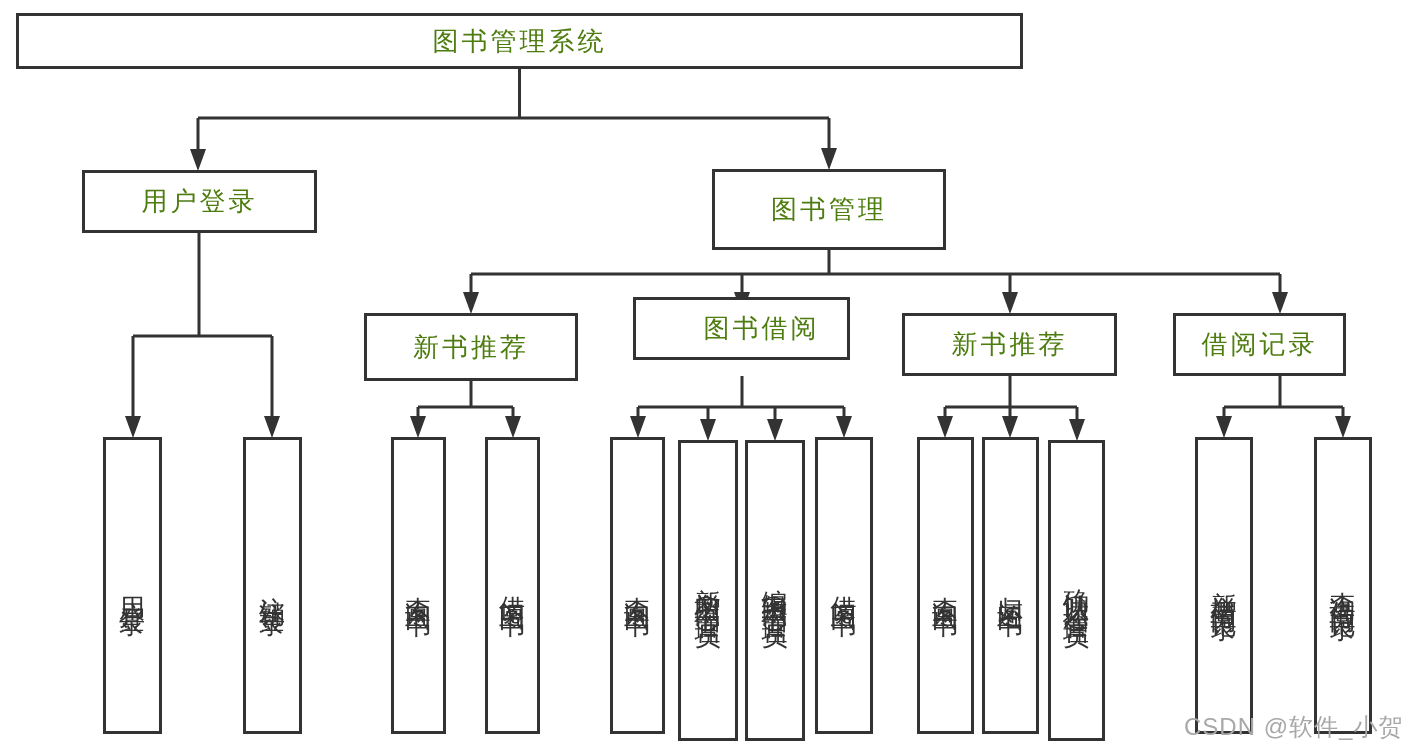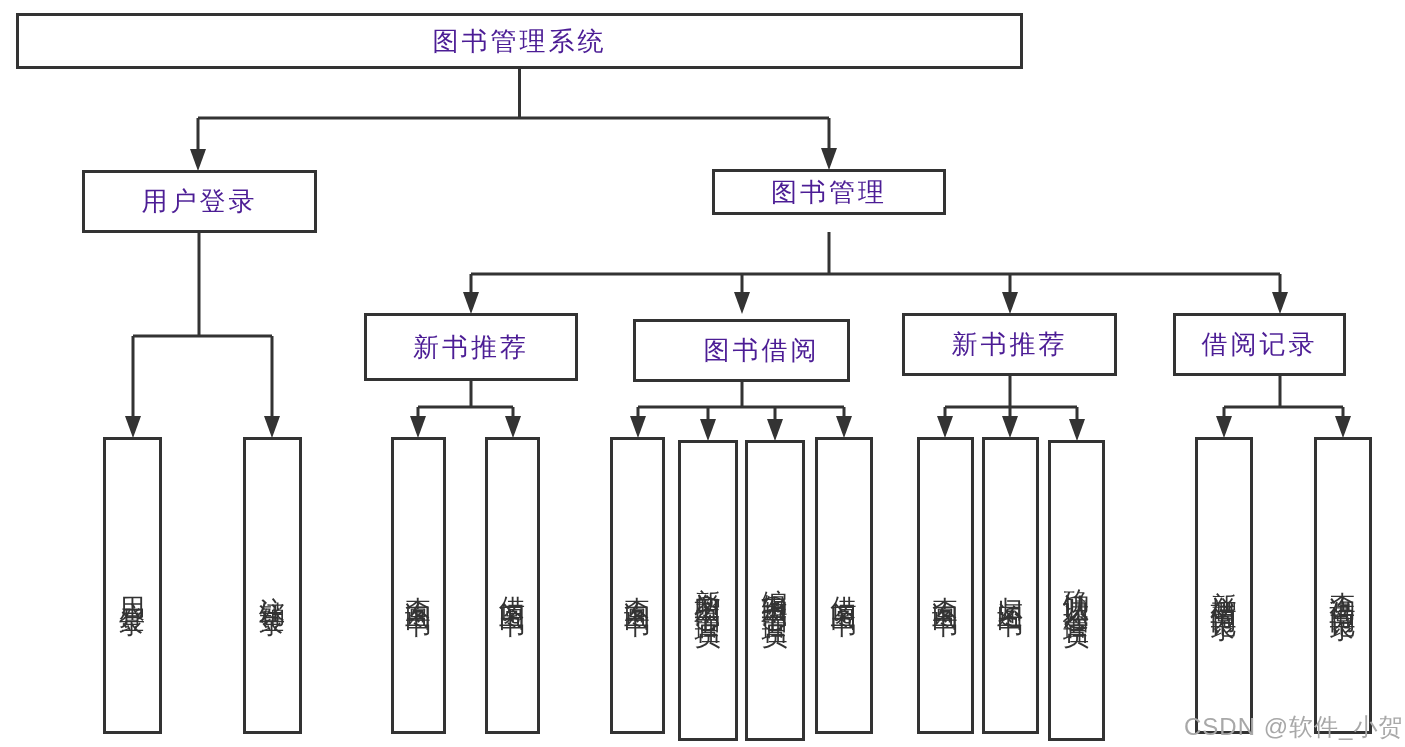--- a/index.html
+++ b/index.html
@@ -27,21 +27,21 @@
     border: 3px solid #333333;
     background: #ffffff;
     display: flex;
     align-items: center;
     justify-content: center;
   }
   .h-node .lbl {
     font-size: 26px;
     letter-spacing: 3px;
     white-space: nowrap;
-    color: #4c1d95;
+    color: #4d7c0f;
   }
   .v-node .lbl {
     writing-mode: vertical-rl;
     text-orientation: mixed;
     font-size: 26px;
     letter-spacing: 5px;
     line-height: 1;
     white-space: nowrap;
     color: #333333;
   }
@@ -100,28 +100,28 @@
     </g>
   </svg>
 
   <div class="node h-node" style="left:16px; top:13px; width:1007px; height:56px;">
     <span class="lbl">图书管理系统</span>
   </div>
 
   <div class="node h-node" style="left:82px; top:170px; width:235px; height:63px;">
     <span class="lbl">用户登录</span>
   </div>
-  <div class="node h-node" style="left:712px; top:169px; width:234px; height:46px;">
+  <div class="node h-node" style="left:712px; top:169px; width:234px; height:81px;">
     <span class="lbl">图书管理</span>
   </div>
 
   <div class="node h-node" style="left:364px; top:313px; width:214px; height:68px;">
     <span class="lbl">新书推荐</span>
   </div>
-  <div class="node h-node" style="left:633px; top:319px; width:217px; height:63px;padding-left:40px;">
+  <div class="node h-node" style="left:633px; top:297px; width:217px; height:63px;padding-left:40px;">
     <span class="lbl">图书借阅</span>
   </div>
   <div class="node h-node" style="left:902px; top:313px; width:215px; height:63px;">
     <span class="lbl">新书推荐</span>
   </div>
   <div class="node h-node" style="left:1173px; top:313px; width:173px; height:63px;">
     <span class="lbl">借阅记录</span>
   </div>
 
   <div class="node v-node" style="left:103px; top:437px; width:59px; height:297px;">

